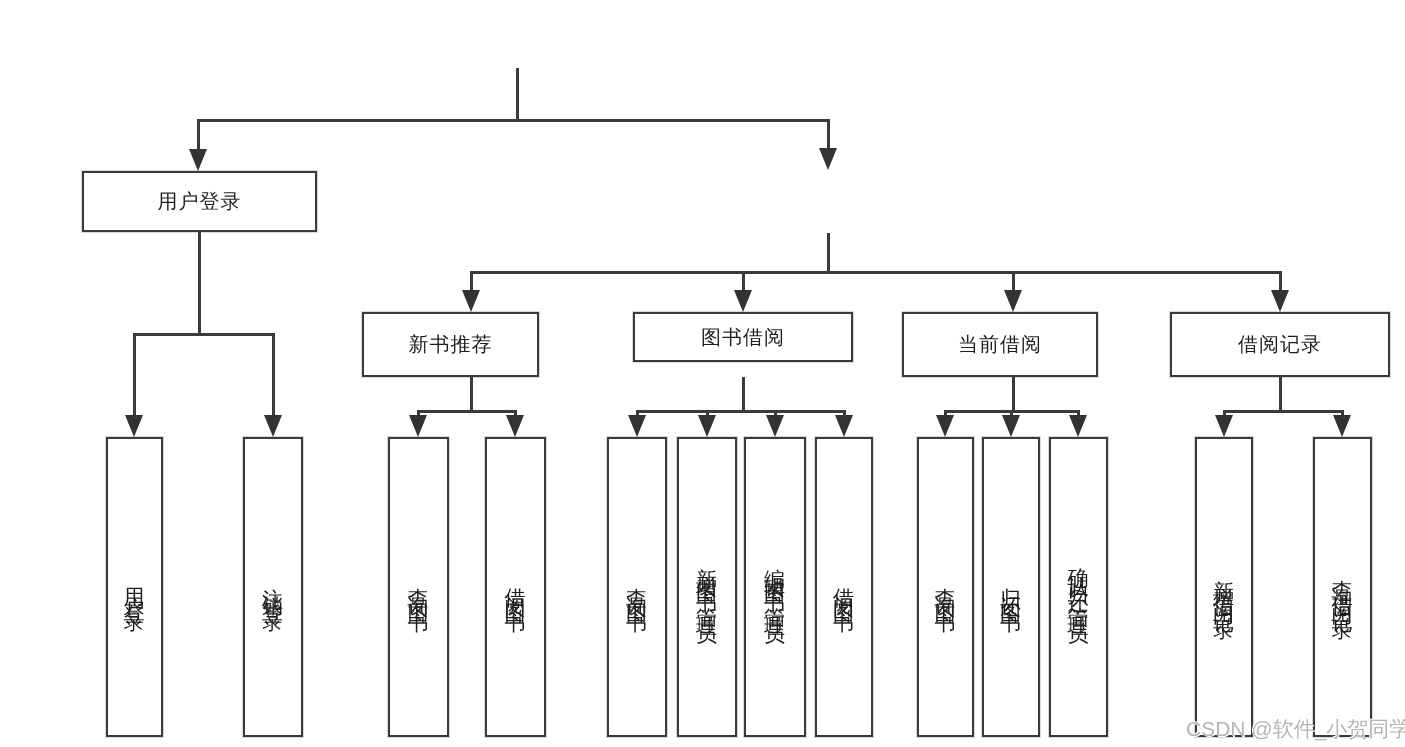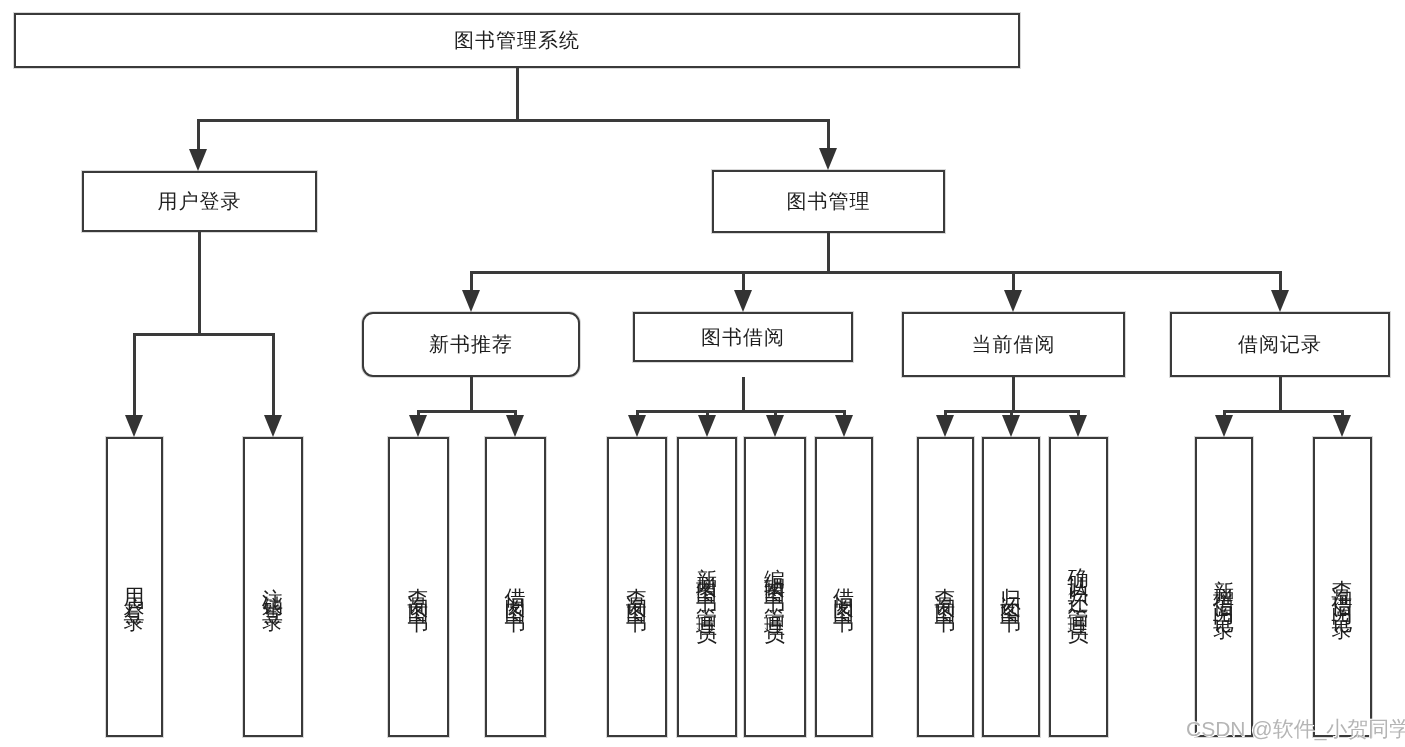--- a/index.html
+++ b/index.html
@@ -50,52 +50,46 @@
     left:1186px;top:715px;
     font-size:21px;
     color:#b5b5b5;
     text-shadow:1px 1px 0 #ffffff,-1px -1px 0 #ffffff;
     white-space:nowrap;
   }
   
   #b-root{left:14px;top:13px;width:1006px;height:55px;}
   #b-user{left:82px;top:171px;width:235px;height:61px;}
   #b-mgmt{left:712px;top:170px;width:233px;height:63px;}
-  #b-new{left:362px;top:312px;width:218px;height:65px;border-radius:11px;}
+  #b-new{left:362px;top:312px;width:177px;height:65px;}
   #b-borrow{left:633px;top:312px;width:220px;height:50px;}
-  #b-current{left:902px;top:312px;width:223px;height:65px;}
+  #b-current{left:902px;top:312px;width:196px;height:65px;}
   #b-records{left:1170px;top:312px;width:220px;height:65px;}
   #l-1a{left:106px;width:57px;}
   #l-1b{left:243px;width:60px;}
   #l-2a{left:388px;width:61px;}
   #l-2b{left:485px;width:61px;}
   #l-3a{left:607px;width:60px;}
   #l-3b{left:677px;width:60px;}
   #l-3c{left:744px;width:62px;}
   #l-3d{left:815px;width:58px;}
   #l-4a{left:917px;width:57px;}
   #l-4b{left:982px;width:58px;}
   #l-4c{left:1049px;width:59px;}
   #l-5a{left:1195px;width:58px;}
   #l-5b{left:1313px;width:59px;}
 </style>
 </head>
 <body>
 
 <div id="stage">
 
-  <div class="box" id="b-root">
-    <span class="h-label">图书管理系统</span>
-  </div>
 
   <div class="box" id="b-user">
     <span class="h-label">用户登录</span>
-  </div>
-  <div class="box" id="b-mgmt">
-    <span class="h-label">图书管理</span>
   </div>
 
   <div class="box" id="b-new">
     <span class="h-label">新书推荐</span>
   </div>
   <div class="box" id="b-borrow">
     <span class="h-label">图书借阅</span>
   </div>
   <div class="box" id="b-current">
     <span class="h-label">当前借阅</span>

